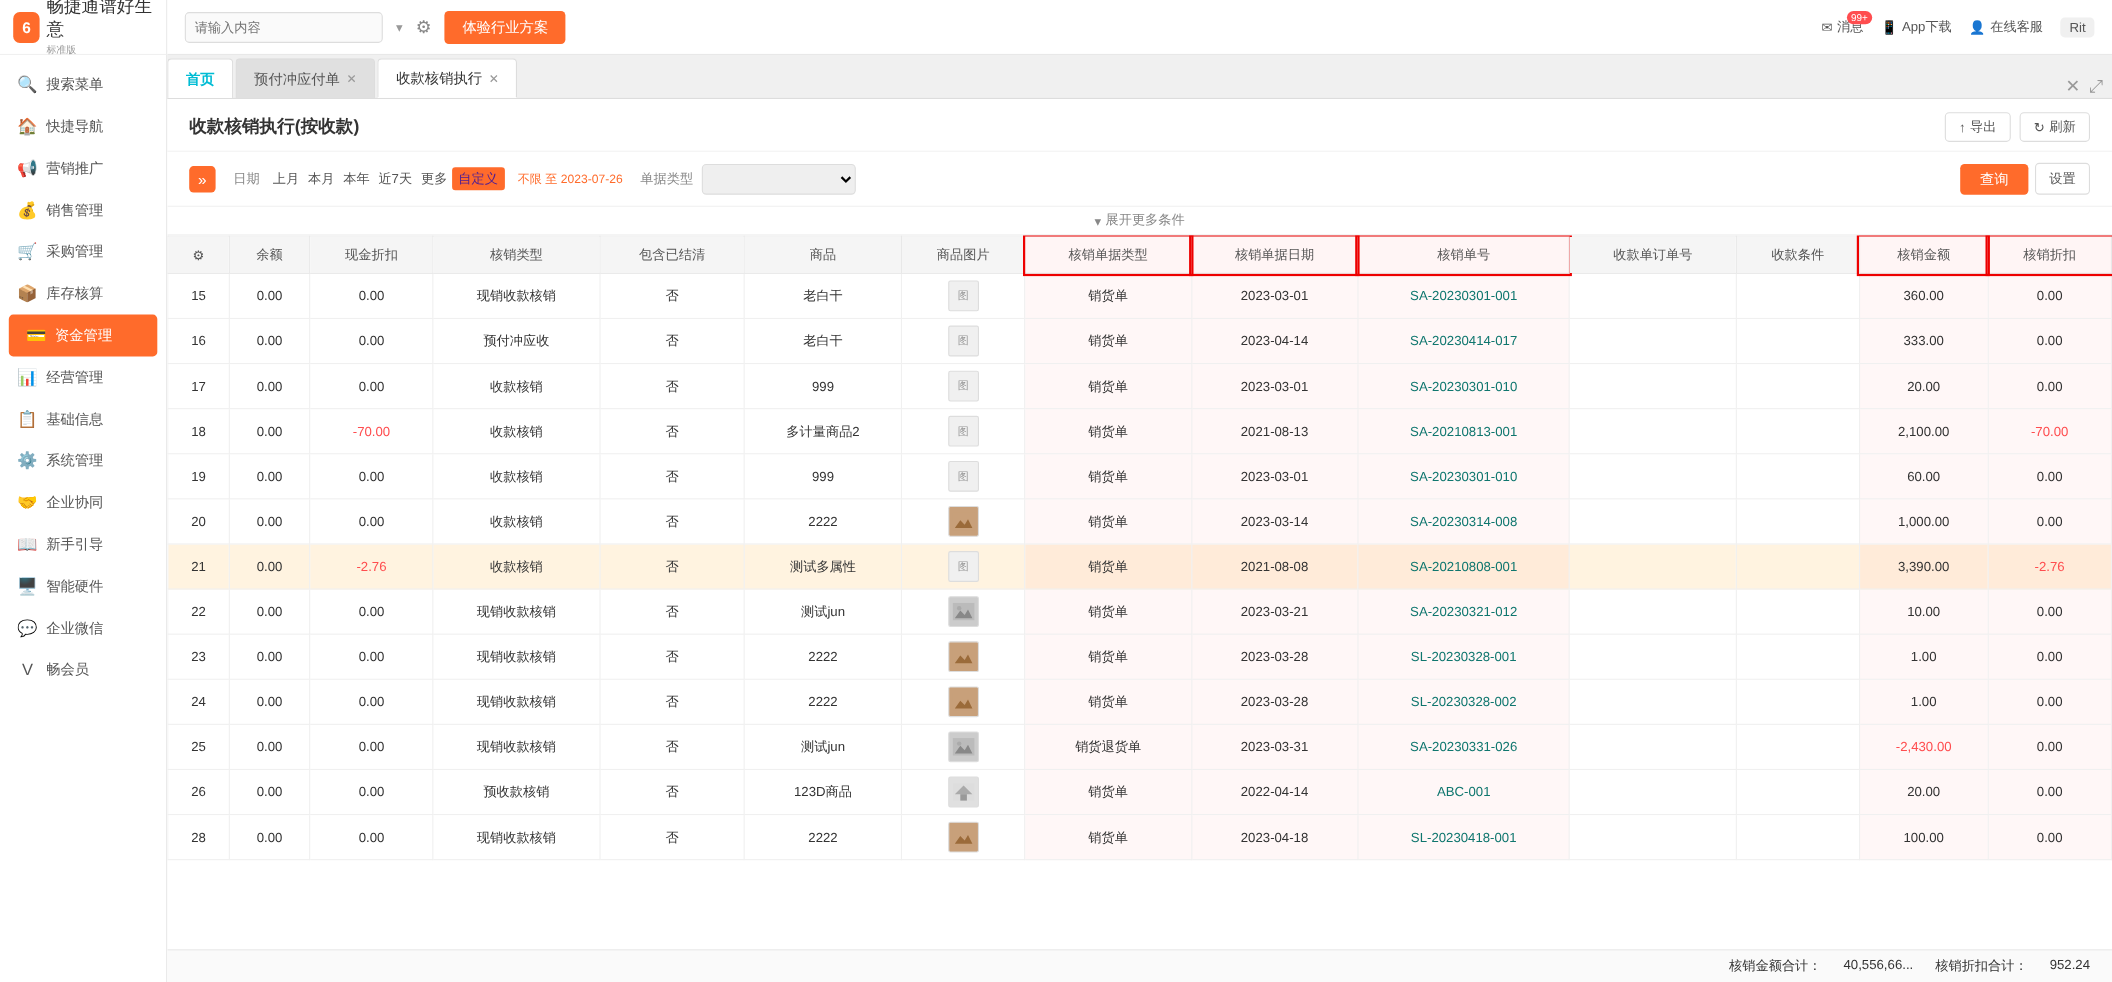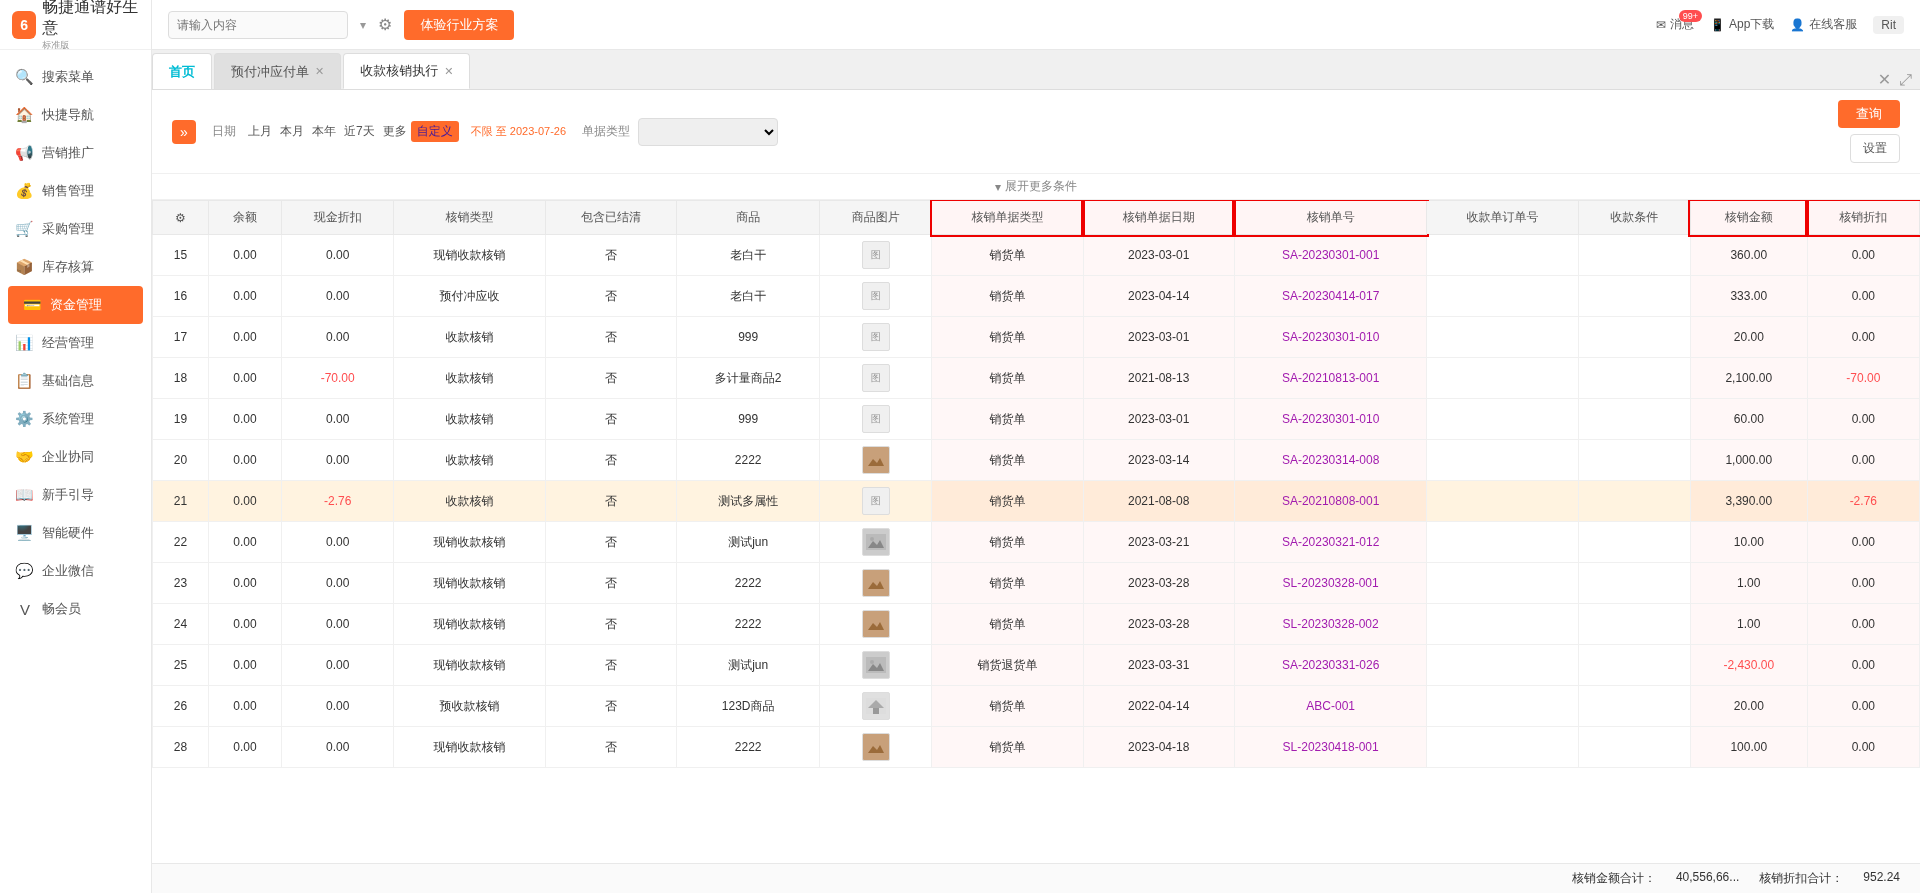--- a/index.html
+++ b/index.html
@@ -54,33 +54,33 @@
     .filter-group { display: flex; align-items: center; gap: 8px; }
     .filter-label { color: #888; font-size: 12px; }
     .date-nav { display: flex; gap: 0; }
     .date-nav-btn { color: #555; font-size: 12px; cursor: pointer; padding: 2px 4px; }
     .date-nav-btn.active { color: #4c1d95; background: #ff6b2b; border-radius: 3px; padding: 2px 6px; }
     .filter-input { height: 28px; min-width: 160px; border: 1px solid #ddd; border-radius: 4px; padding: 0 8px; font-size: 12px; }
     .filter-select { height: 28px; min-width: 140px; border: 1px solid #ddd; border-radius: 4px; padding: 0 8px; font-size: 12px; }
     .filter-dots { color: #999; letter-spacing: 2px; font-size: 16px; }
     .query-btn { background: #ff6b2b; color: white; border: none; padding: 5px 18px; border-radius: 4px; font-size: 13px; cursor: pointer; }
     .settings-btn { background: #fff; color: #555; border: 1px solid #ddd; padding: 5px 12px; border-radius: 4px; font-size: 12px; cursor: pointer; }
-    .filter-actions { margin-left: auto; display: flex; gap: 6px; flex-direction: column; align-items: flex-end; }
+    .filter-actions { margin-left: auto; display: flex; gap: 6px; align-items: flex-end; }
 
     
     .expand-more { padding: 4px 20px; display: flex; align-items: center; justify-content: center; border-bottom: 1px solid #f0f0f0; }
     .expand-more-btn { color: #888; font-size: 12px; cursor: pointer; display: flex; align-items: center; gap: 4px; }
 
     
     .table-container { flex: 1; overflow: auto; padding: 0; }
     table { width: 100%; border-collapse: collapse; font-size: 12px; }
     thead th { background: #f5f5f5; border: 1px solid #e8e8e8; padding: 8px 10px; text-align: center; color: #555; font-weight: normal; white-space: nowrap; position: sticky; top: 0; z-index: 10; }
     tbody td { border: 1px solid #f0f0f0; padding: 6px 10px; text-align: center; color: #333; white-space: nowrap; }
     tbody tr.highlighted { background: #fff3e0; }
-    .link-text { color: #a21caf; cursor: pointer; text-decoration: none; }
+    .link-text { color: #0f766e; cursor: pointer; text-decoration: none; }
     .red-text { color: #ff4d4f; }
     .img-placeholder { width: 28px; height: 28px; background: #f0f0f0; border: 1px solid #ddd; display: inline-flex; align-items: center; justify-content: center; color: #999; font-size: 10px; border-radius: 2px; }
     .img-product { width: 28px; height: 28px; background: #e8e8e8; border: 1px solid #ddd; display: inline-flex; align-items: center; justify-content: center; border-radius: 2px; overflow: hidden; }
 
     
     .table-footer { padding: 6px 20px; background: #fafafa; border-top: 1px solid #e8e8e8; display: flex; justify-content: flex-end; gap: 20px; font-size: 12px; color: #333; }
   </style>
 </head>
 <body>
 
@@ -197,20 +197,33 @@
       <span class="close-x">✕</span>
     </div>
     <div class="tabs-right">
       <span class="tab-action">✕</span>
       <span class="tab-action">⤢</span>
     </div>
   </div>
 
   <div class="page-content">
 
+    <div class="page-header">
+      <span class="page-title">收款核销执行(按收款)</span>
+      <div class="page-actions">
+        <button class="action-btn">
+          <span>↑</span>
+          <span>导出</span>
+        </button>
+        <button class="action-btn">
+          <span>↻</span>
+          <span>刷新</span>
+        </button>
+      </div>
+    </div>
 
     <div class="filter-bar">
       <button class="filter-expand-btn">»</button>
       <div class="filter-group">
         <span class="filter-label">日期</span>
         <div class="date-nav">
           <span class="date-nav-btn">上月</span>
           <span class="date-nav-btn">本月</span>
           <span class="date-nav-btn">本年</span>
           <span class="date-nav-btn">近7天</span>

